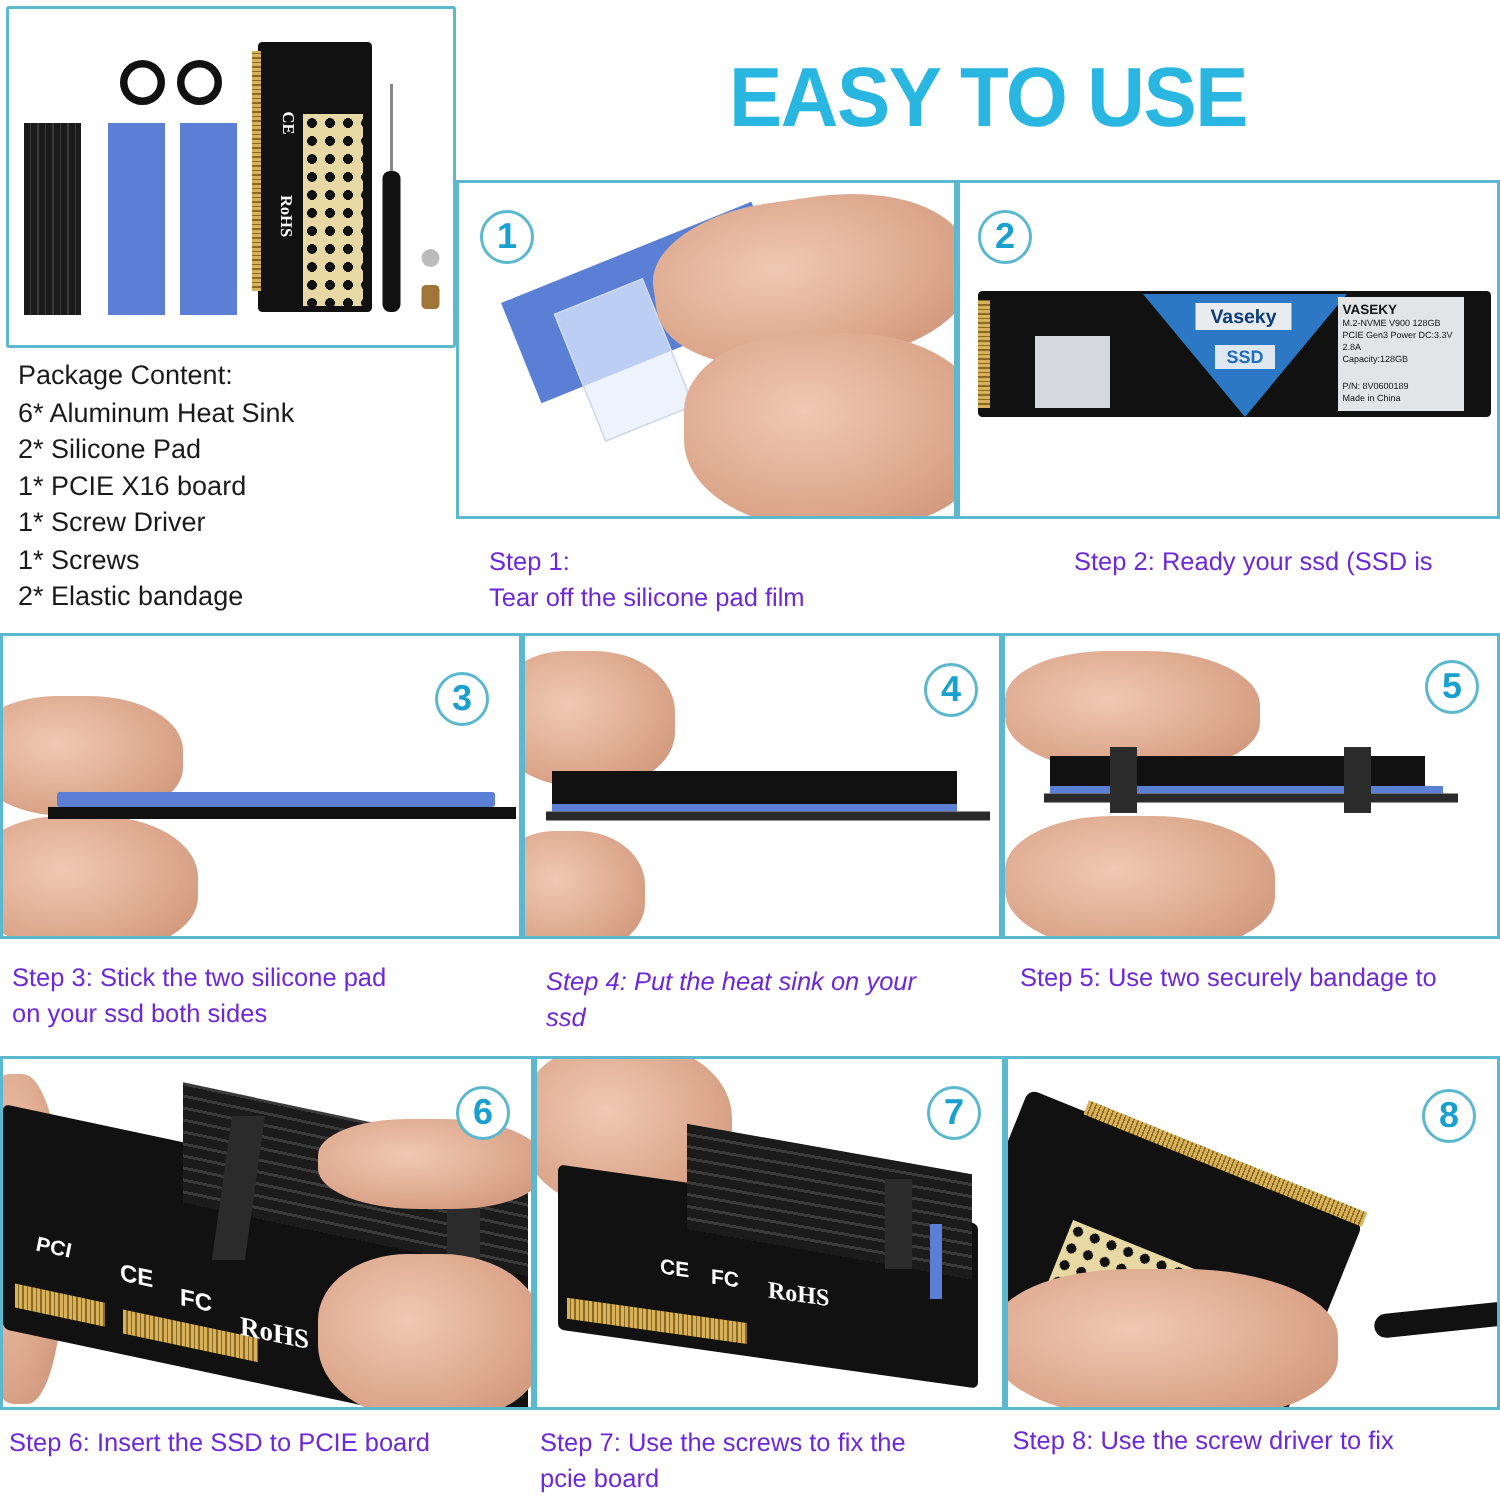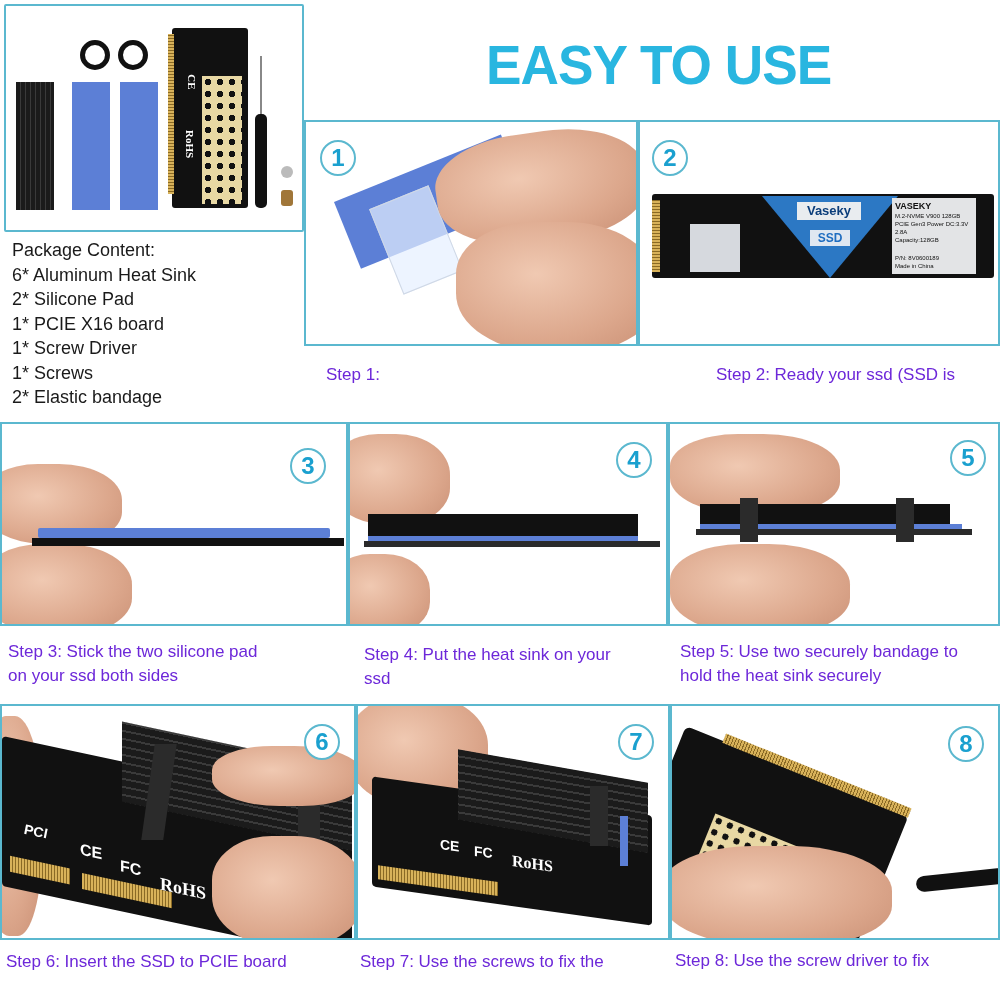--- a/index.html
+++ b/index.html
@@ -73,20 +73,21 @@
 
 <div class="panel" style="left:304px; top:120px; width:334px; height:226px;">
   <div class="pad" style="left:28px; top:80px; width:180px; height:72px; transform:rotate(-22deg); transform-origin:left top;"></div>
   <div class="abs" style="left:78px; top:72px; width:64px; height:92px; background:rgba(230,240,255,0.7); border:1px solid #cfd8e6; transform:rotate(-22deg);"></div>
   <div class="hand" style="left:130px; top:10px; width:210px; height:110px; transform:rotate(-8deg);"></div>
   <div class="hand" style="left:150px; top:100px; width:200px; height:130px;"></div>
   <div class="badge" style="left:14px; top:18px;">1</div>
 </div>
 <div class="caption" style="left:326px; top:363px;">
   <div>Step 1:</div>
+  <div>Tear off the silicone pad film</div>
 </div>
 
 <div class="panel" style="left:638px; top:120px; width:362px; height:226px;">
   <div class="black" style="left:12px; top:72px; width:342px; height:84px; border-radius:3px;">
     <div class="gold" style="left:0; top:6px; width:8px; height:72px; background:repeating-linear-gradient(0deg,#d8b25a 0 2px,#8a6a25 2px 3px);"></div>
     <div class="abs" style="left:38px; top:30px; width:50px; height:48px; background:#d6d9de;"></div>
     <div class="abs" style="left:110px; top:2px; width:0; height:0; border-left:68px solid transparent; border-right:68px solid transparent; border-top:82px solid #2c78c4;"></div>
     <div class="abs" style="left:145px; top:8px; width:64px; height:18px; background:#e9ecef; color:#0b3d7a; font-weight:bold; font-size:13px; text-align:center; line-height:18px;">Vaseky</div>
     <div class="abs" style="left:158px; top:36px; width:40px; height:16px; background:#dfe7f1; color:#1f6dc0; font-weight:bold; font-size:12px; text-align:center; line-height:16px;">SSD</div>
     <div class="abs" style="left:240px; top:4px; width:84px; height:76px; background:#e3e4e6; color:#111; font-size:6px; line-height:8px; padding:3px;">
@@ -117,38 +118,37 @@
 </div>
 
 <div class="panel" style="left:348px; top:422px; width:320px; height:204px;">
   <div class="hand" style="left:-20px; top:10px; width:120px; height:90px;"></div>
   <div class="hand" style="left:-20px; top:130px; width:100px; height:80px;"></div>
   <div class="black" style="left:18px; top:90px; width:270px; height:22px;"></div>
   <div class="pad" style="left:18px; top:112px; width:270px; height:5px;"></div>
   <div class="black" style="left:14px; top:117px; width:296px; height:6px; background:#2a2a2a;"></div>
   <div class="badge" style="left:266px; top:18px;">4</div>
 </div>
-<div class="caption" style="left:364px; top:643px;">
+<div class="caption" style="left:364px; top:643px;font-style:italic;">
   <div>Step 4: Put the heat sink on your</div>
   <div>ssd</div>
 </div>
 
 <div class="panel" style="left:668px; top:422px; width:332px; height:204px;">
   <div class="hand" style="left:0px; top:10px; width:170px; height:80px;"></div>
   <div class="hand" style="left:0px; top:120px; width:180px; height:90px;"></div>
   <div class="black" style="left:30px; top:80px; width:250px; height:20px;"></div>
   <div class="pad" style="left:30px; top:100px; width:262px; height:5px;"></div>
   <div class="black" style="left:26px; top:105px; width:276px; height:6px; background:#2a2a2a;"></div>
   <div class="band" style="left:70px; top:74px; width:18px; height:44px;"></div>
   <div class="band" style="left:226px; top:74px; width:18px; height:44px;"></div>
   <div class="badge" style="left:280px; top:16px;">5</div>
 </div>
 <div class="caption" style="left:680px; top:640px;">
   <div>Step 5: Use two securely bandage to</div>
-  <div>hold the heat sink securely</div>
 </div>
 
 <div class="panel" style="left:0px; top:704px; width:356px; height:236px;">
   <div class="hand" style="left:-20px; top:10px; width:60px; height:220px;"></div>
   <div class="black" style="left:0px; top:30px; width:350px; height:150px; transform:skewY(12deg); transform-origin:left top; border-radius:4px;">
     <div class="gold" style="left:8px; top:118px; width:60px; height:16px; background:repeating-linear-gradient(90deg,#d8b25a 0 2px,#8a6a25 2px 3px);"></div>
     <div class="gold" style="left:80px; top:120px; width:90px; height:16px; background:repeating-linear-gradient(90deg,#d8b25a 0 2px,#8a6a25 2px 3px);"></div>
     <div class="pcb-text" style="left:22px; top:80px; font-size:14px; font-family:'Liberation Sans',sans-serif; font-style:italic;">PCI</div>
     <div class="pcb-text" style="left:78px; top:88px; font-size:16px; font-family:'Liberation Sans',sans-serif;">CE</div>
     <div class="pcb-text" style="left:118px; top:96px; font-size:16px; font-family:'Liberation Sans',sans-serif;">FC</div>
@@ -173,20 +173,21 @@
     <div class="pcb-text" style="left:102px; top:52px; font-size:14px; font-family:'Liberation Sans',sans-serif;">FC</div>
     <div class="pcb-text" style="left:140px; top:56px; font-size:16px;">RoHS</div>
   </div>
   <div class="fins" style="left:100px; top:60px; width:190px; height:70px; transform:skewY(10deg);"></div>
   <div class="band" style="left:232px; top:80px; width:18px; height:60px;"></div>
   <div class="pad" style="left:262px; top:110px; width:8px; height:50px;"></div>
   <div class="badge" style="left:260px; top:18px;">7</div>
 </div>
 <div class="caption" style="left:360px; top:950px;">
   <div>Step 7: Use the screws to fix the</div>
+  <div>pcie board</div>
 </div>
 
 <div class="panel" style="left:670px; top:704px; width:330px; height:236px;">
   <div class="black" style="left:14px; top:20px; width:240px; height:170px; transform:rotate(22deg); transform-origin:left top; border-radius:6px;">
     <div class="gold" style="left:40px; top:-8px; width:200px; height:10px; background:repeating-linear-gradient(90deg,#d8b25a 0 2px,#8a6a25 2px 3px);"></div>
     <div class="mesh" style="left:60px; top:70px; width:160px; height:80px;"></div>
   </div>
   <div class="hand" style="left:-10px; top:140px; width:230px; height:100px;"></div>
   <div class="black" style="left:244px; top:166px; width:90px; height:16px; border-radius:8px; transform:rotate(-6deg);"></div>
   <div class="badge" style="left:276px; top:20px;">8</div>

